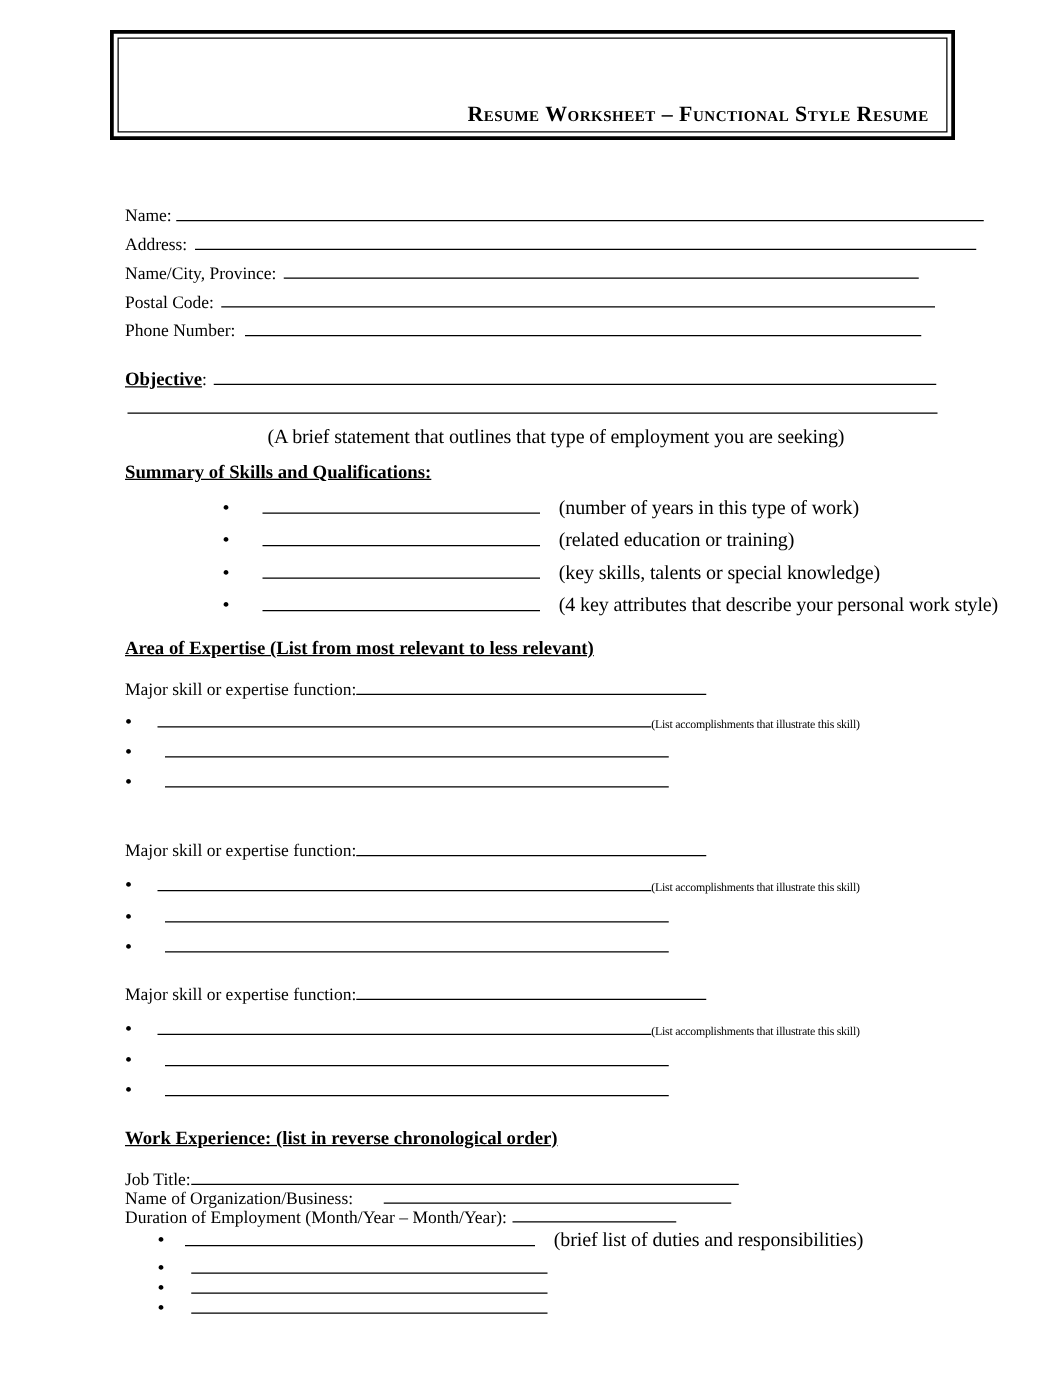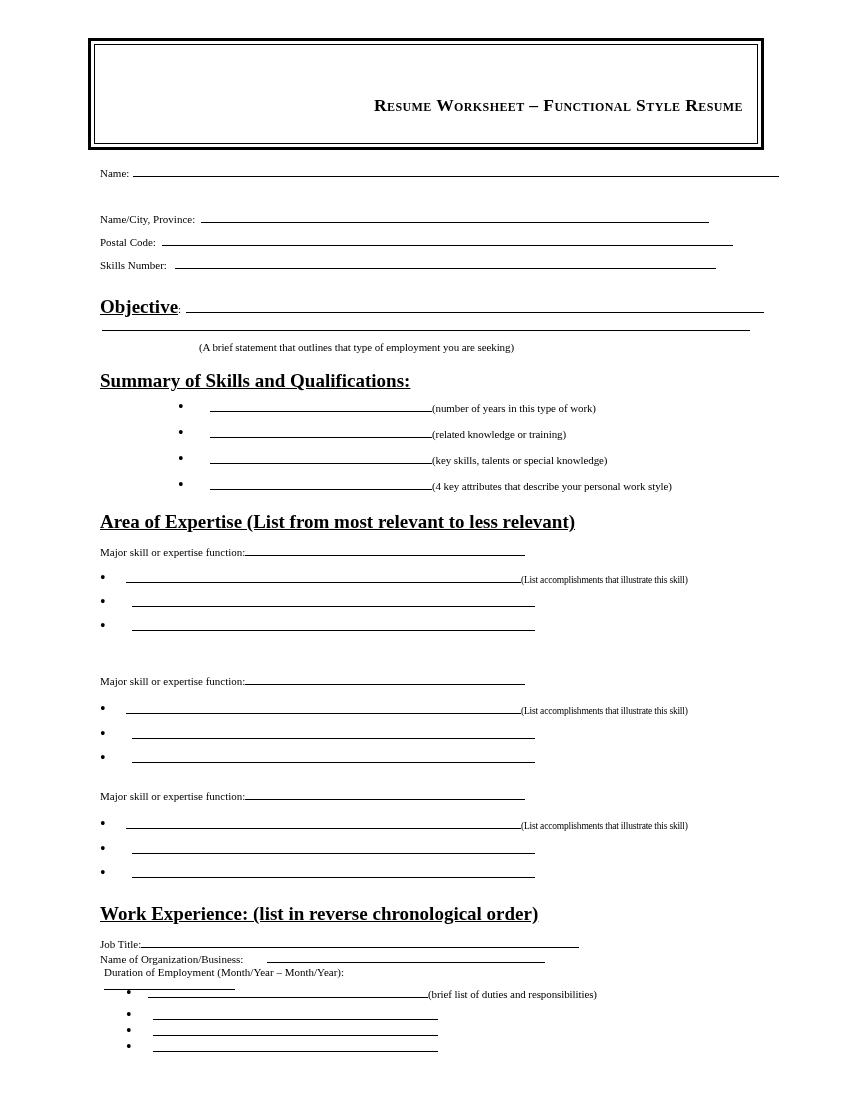--- a/index.html
+++ b/index.html
@@ -21,23 +21,23 @@
     left: 0; top: 0;
     width: 850px;
     height: 1100px;
     background: #ffffff;
   }
 
   
   .title-box-outer {
     position: absolute;
     left: 88px;
-    top: 38px;
+    top: 24px;
     width: 676px;
-    height: 112px;
+    height: 88px;
     border: 3px solid #000000;
     background: #ffffff;
     box-sizing: border-box;
   }
   .title-box-inner {
     position: absolute;
     left: 3px;
     top: 3px;
     right: 3px;
     bottom: 3px;
@@ -56,31 +56,32 @@
     white-space: nowrap;
     font-family: "Liberation Serif", "DejaVu Serif", serif;
   }
   .row {
     position: absolute;
     white-space: nowrap;
     font-size: 14.5px;
     line-height: 1;
   }
   .label {
-    font-size: 11px;
+    font-size: 14px;
   }
   .heading {
-    font-size: 19px;
+    font-size: 15px;
     font-weight: bold;
     text-decoration: underline;
     white-space: nowrap;
   }
   .hint {
-    font-size: 11px;
+    font-size: 16px;
     letter-spacing: -0.1px;
+    margin-left: 15px;
   }
   .hint-sm {
     font-size: 9.5px;
     letter-spacing: -0.2px;
   }
 
   
   .rule {
     display: inline-block;
     border-bottom: 1px solid #000000;
@@ -112,30 +113,34 @@
   <div class="title-box-outer">
     <div class="title-box-inner">
       <div class="title-text">Resume Worksheet – Functional Style Resume</div>
     </div>
   </div>
 
   <div class="flexline" style="left:100px; top:165px;">
     <span class="label">Name:</span>
     <span class="rule" style="width:646px; margin-left:4px;"></span>
   </div>
+  <div class="flexline" style="left:100px; top:188px;">
+    <span class="label">Address:</span>
+    <span class="rule" style="width:625px; margin-left:6px;"></span>
+  </div>
   <div class="flexline" style="left:100px; top:211px;">
     <span class="label">Name/City, Province:</span>
     <span class="rule" style="width:508px; margin-left:6px;"></span>
   </div>
   <div class="flexline" style="left:100px; top:234px;">
     <span class="label">Postal Code:</span>
     <span class="rule" style="width:571px; margin-left:6px;"></span>
   </div>
   <div class="flexline" style="left:100px; top:257px;">
-    <span class="label">Skills Number:</span>
+    <span class="label">Phone Number:</span>
     <span class="rule" style="width:541px; margin-left:8px;"></span>
   </div>
 
   <div class="flexline" style="left:100px; top:296px;">
     <span class="heading">Objective</span>
     <span class="label">:</span>
     <span class="rule" style="width:578px; margin-left:5px;"></span>
   </div>
   <div class="rule-standalone" style="left:102px; top:330px; width:648px;"></div>
   <div class="row hint" style="left:199px; top:342px;">(A brief statement that outlines that type of employment you are seeking)</div>
@@ -143,21 +148,21 @@
   <div class="row heading" style="left:100px; top:371px;">Summary of Skills and Qualifications:</div>
 
   <div class="flexline" style="left:178px; top:398px;">
     <span class="bullet-dot">•</span>
     <span class="rule" style="width:222px; margin-left:22px;"></span>
     <span class="hint">(number of years in this type of work)</span>
   </div>
   <div class="flexline" style="left:178px; top:424px;">
     <span class="bullet-dot">•</span>
     <span class="rule" style="width:222px; margin-left:22px;"></span>
-    <span class="hint">(related knowledge or training)</span>
+    <span class="hint">(related education or training)</span>
   </div>
   <div class="flexline" style="left:178px; top:450px;">
     <span class="bullet-dot">•</span>
     <span class="rule" style="width:222px; margin-left:22px;"></span>
     <span class="hint">(key skills, talents or special knowledge)</span>
   </div>
   <div class="flexline" style="left:178px; top:476px;">
     <span class="bullet-dot">•</span>
     <span class="rule" style="width:222px; margin-left:22px;"></span>
     <span class="hint">(4 key attributes that describe your personal work style)</span>
@@ -222,21 +227,21 @@
   <div class="row heading" style="left:100px; top:904px;">Work Experience: (list in reverse chronological order)</div>
 
   <div class="flexline" style="left:100px; top:936px;text-align:center;">
     <span class="label">Job Title:</span>
     <span class="rule" style="width:438px;"></span>
   </div>
   <div class="flexline" style="left:100px; top:951px;gap:20px;">
     <span class="label">Name of Organization/Business:</span>
     <span class="rule" style="width:278px; margin-left:4px;"></span>
   </div>
-  <div class="flexline" style="left:100px; top:966px;flex-direction:column;">
+  <div class="flexline" style="left:100px; top:966px;">
     <span class="label">Duration of Employment (Month/Year – Month/Year):</span>
     <span class="rule" style="width:131px; margin-left:4px;"></span>
   </div>
 
   <div class="flexline" style="left:126px; top:984px;">
     <span class="bullet-dot">•</span>
     <span class="rule" style="width:280px; margin-left:12px;"></span>
     <span class="hint">(brief list of duties and responsibilities)</span>
   </div>
   <div class="flexline" style="left:126px; top:1006px;">

